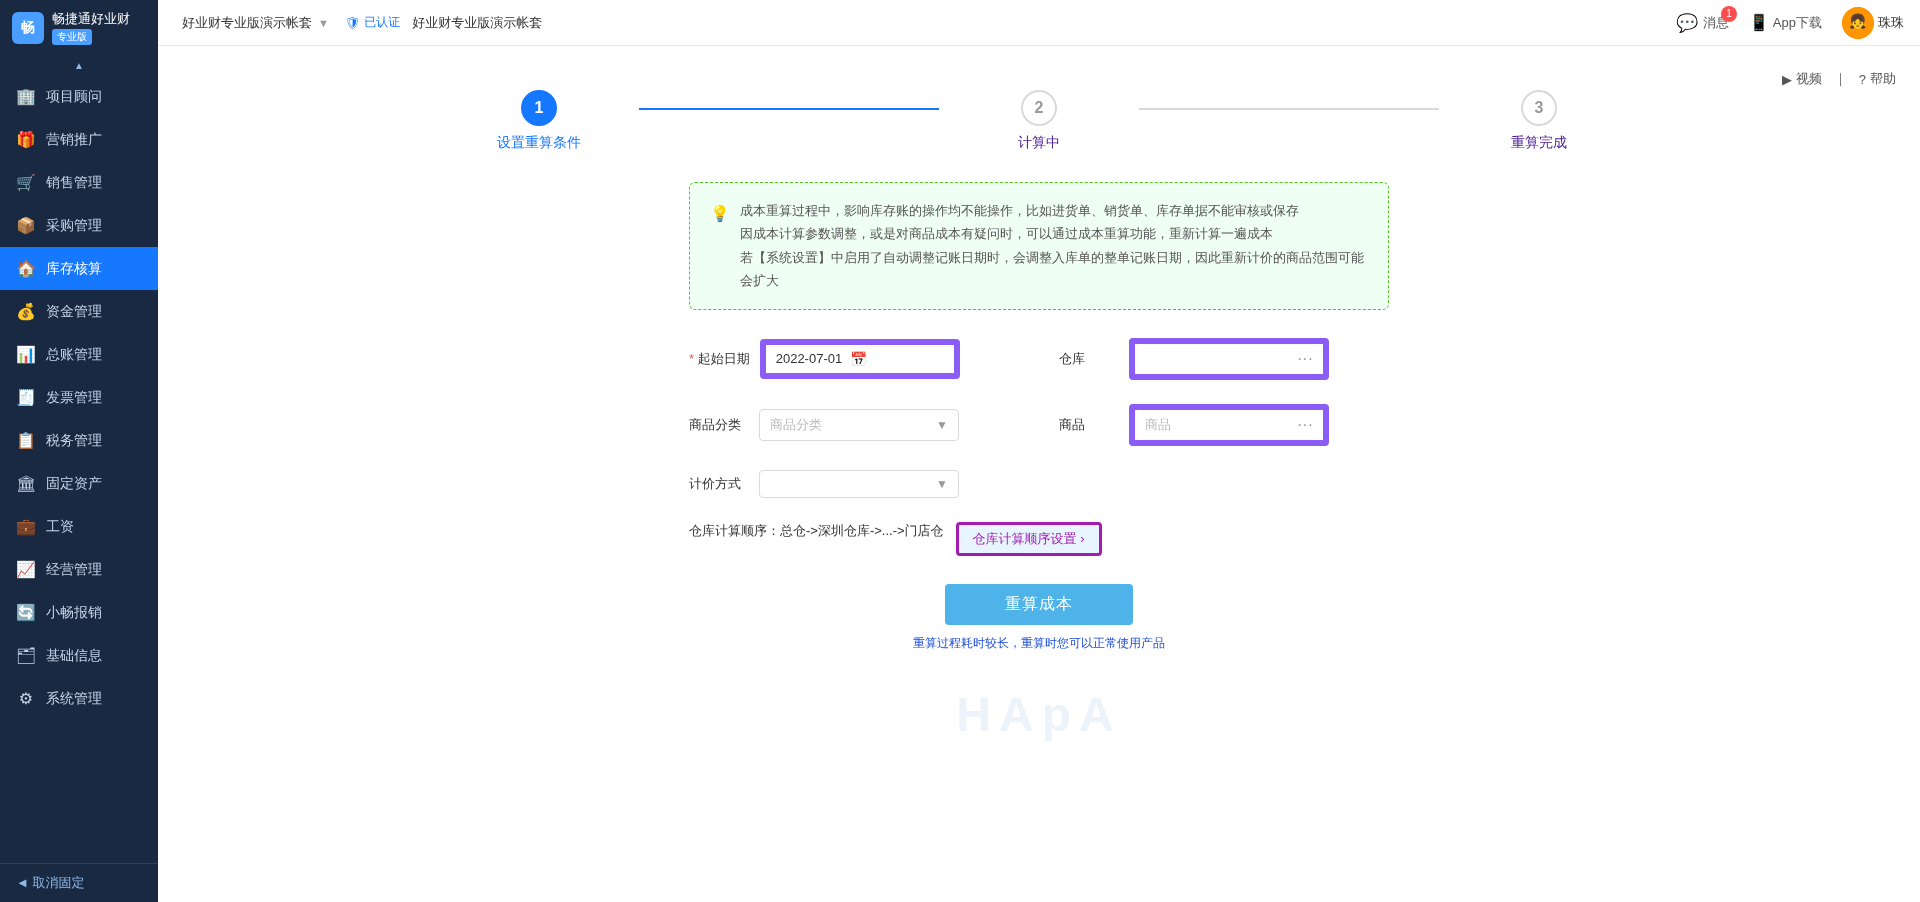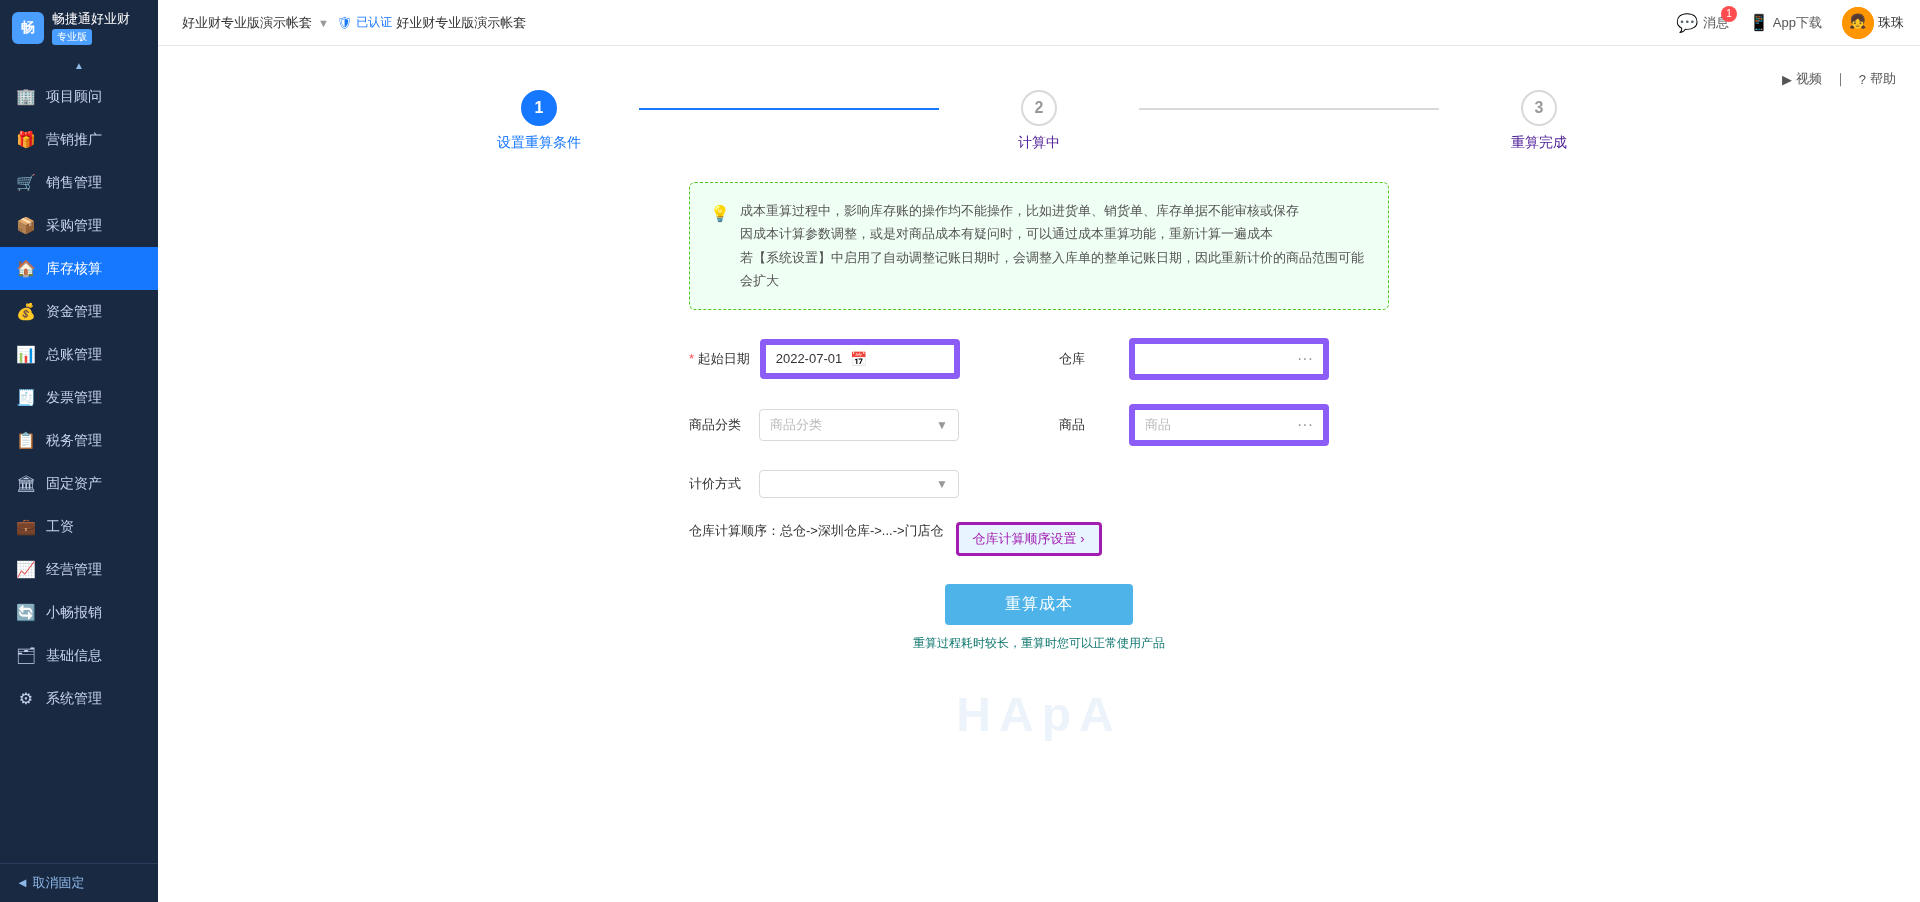--- a/index.html
+++ b/index.html
@@ -85,21 +85,21 @@
     }
 
     
     .topbar {
       height: 46px;
       background: white;
       display: flex;
       align-items: center;
       padding: 0 16px;
       border-bottom: 1px solid #e8e8e8;
-      gap: 0;
+      gap: 8px;
     }
     .topbar-account-select {
       display: flex;
       align-items: center;
       gap: 6px;
       font-size: 13px;
       color: #333;
       cursor: pointer;
       padding: 4px 8px;
       border-radius: 4px;
@@ -346,21 +346,21 @@
       color: white;
       border: none;
       border-radius: 4px;
       padding: 10px 60px;
       font-size: 16px;
       cursor: pointer;
       letter-spacing: 1px;
     }
     .recalc-tip {
       font-size: 12px;
-      color: #0f766e;
+      color: #1d4ed8;
       margin-top: 10px;
     }
 
     
     .step-help {
       position: absolute;
       right: 24px;
       top: 24px;
       display: flex;
       align-items: center;

